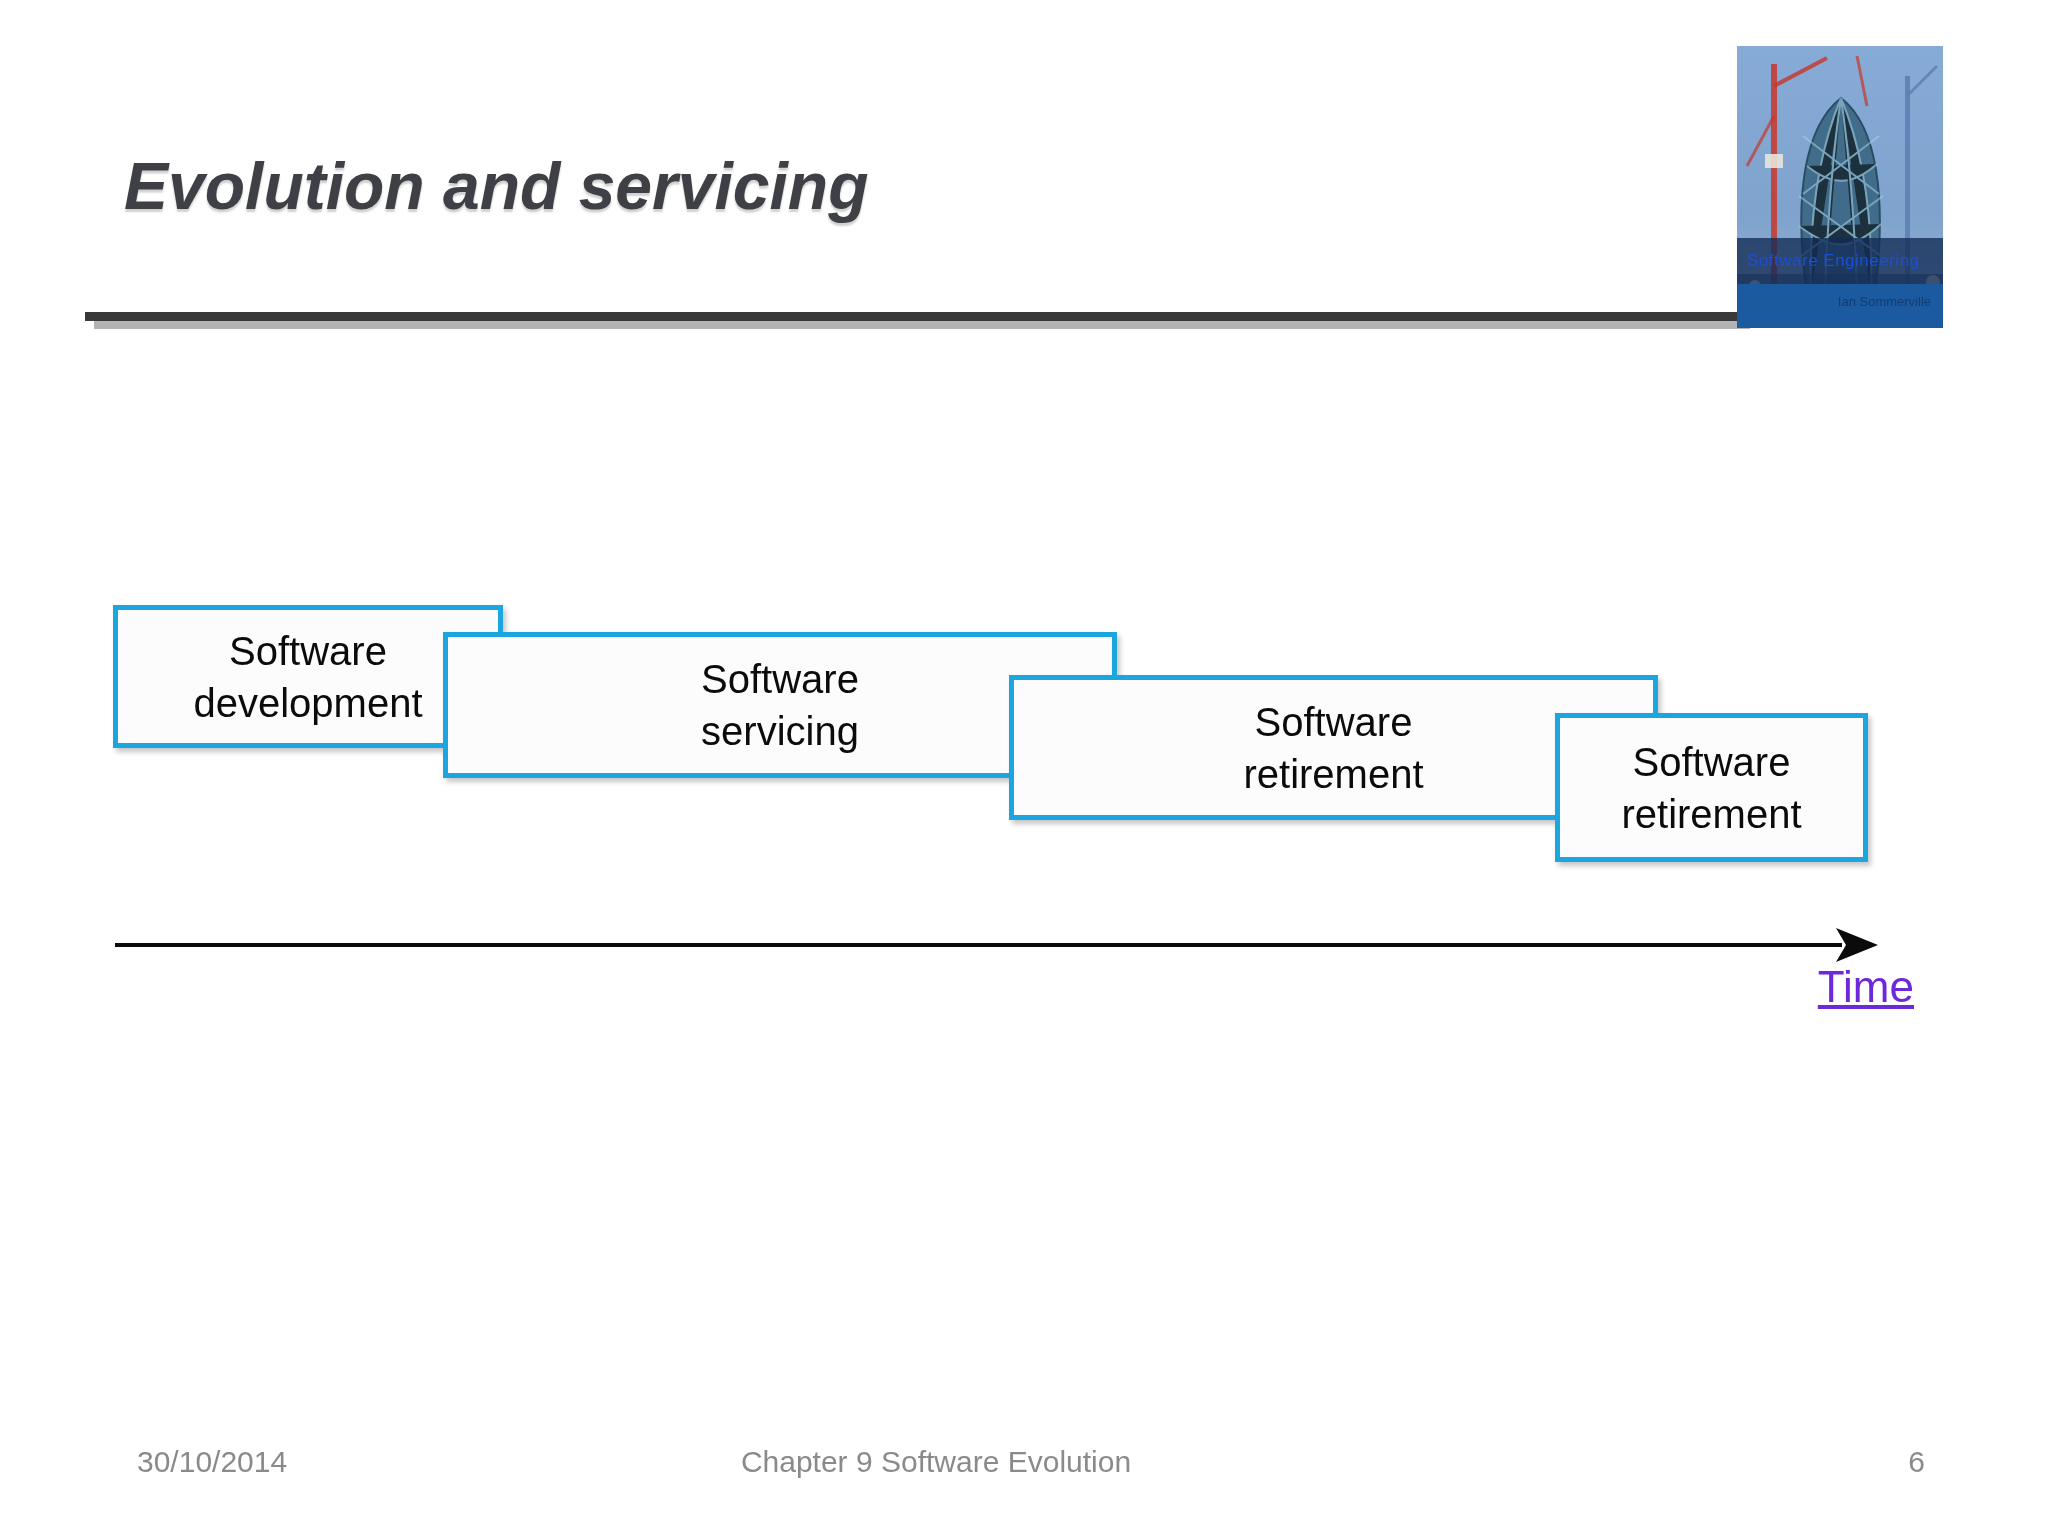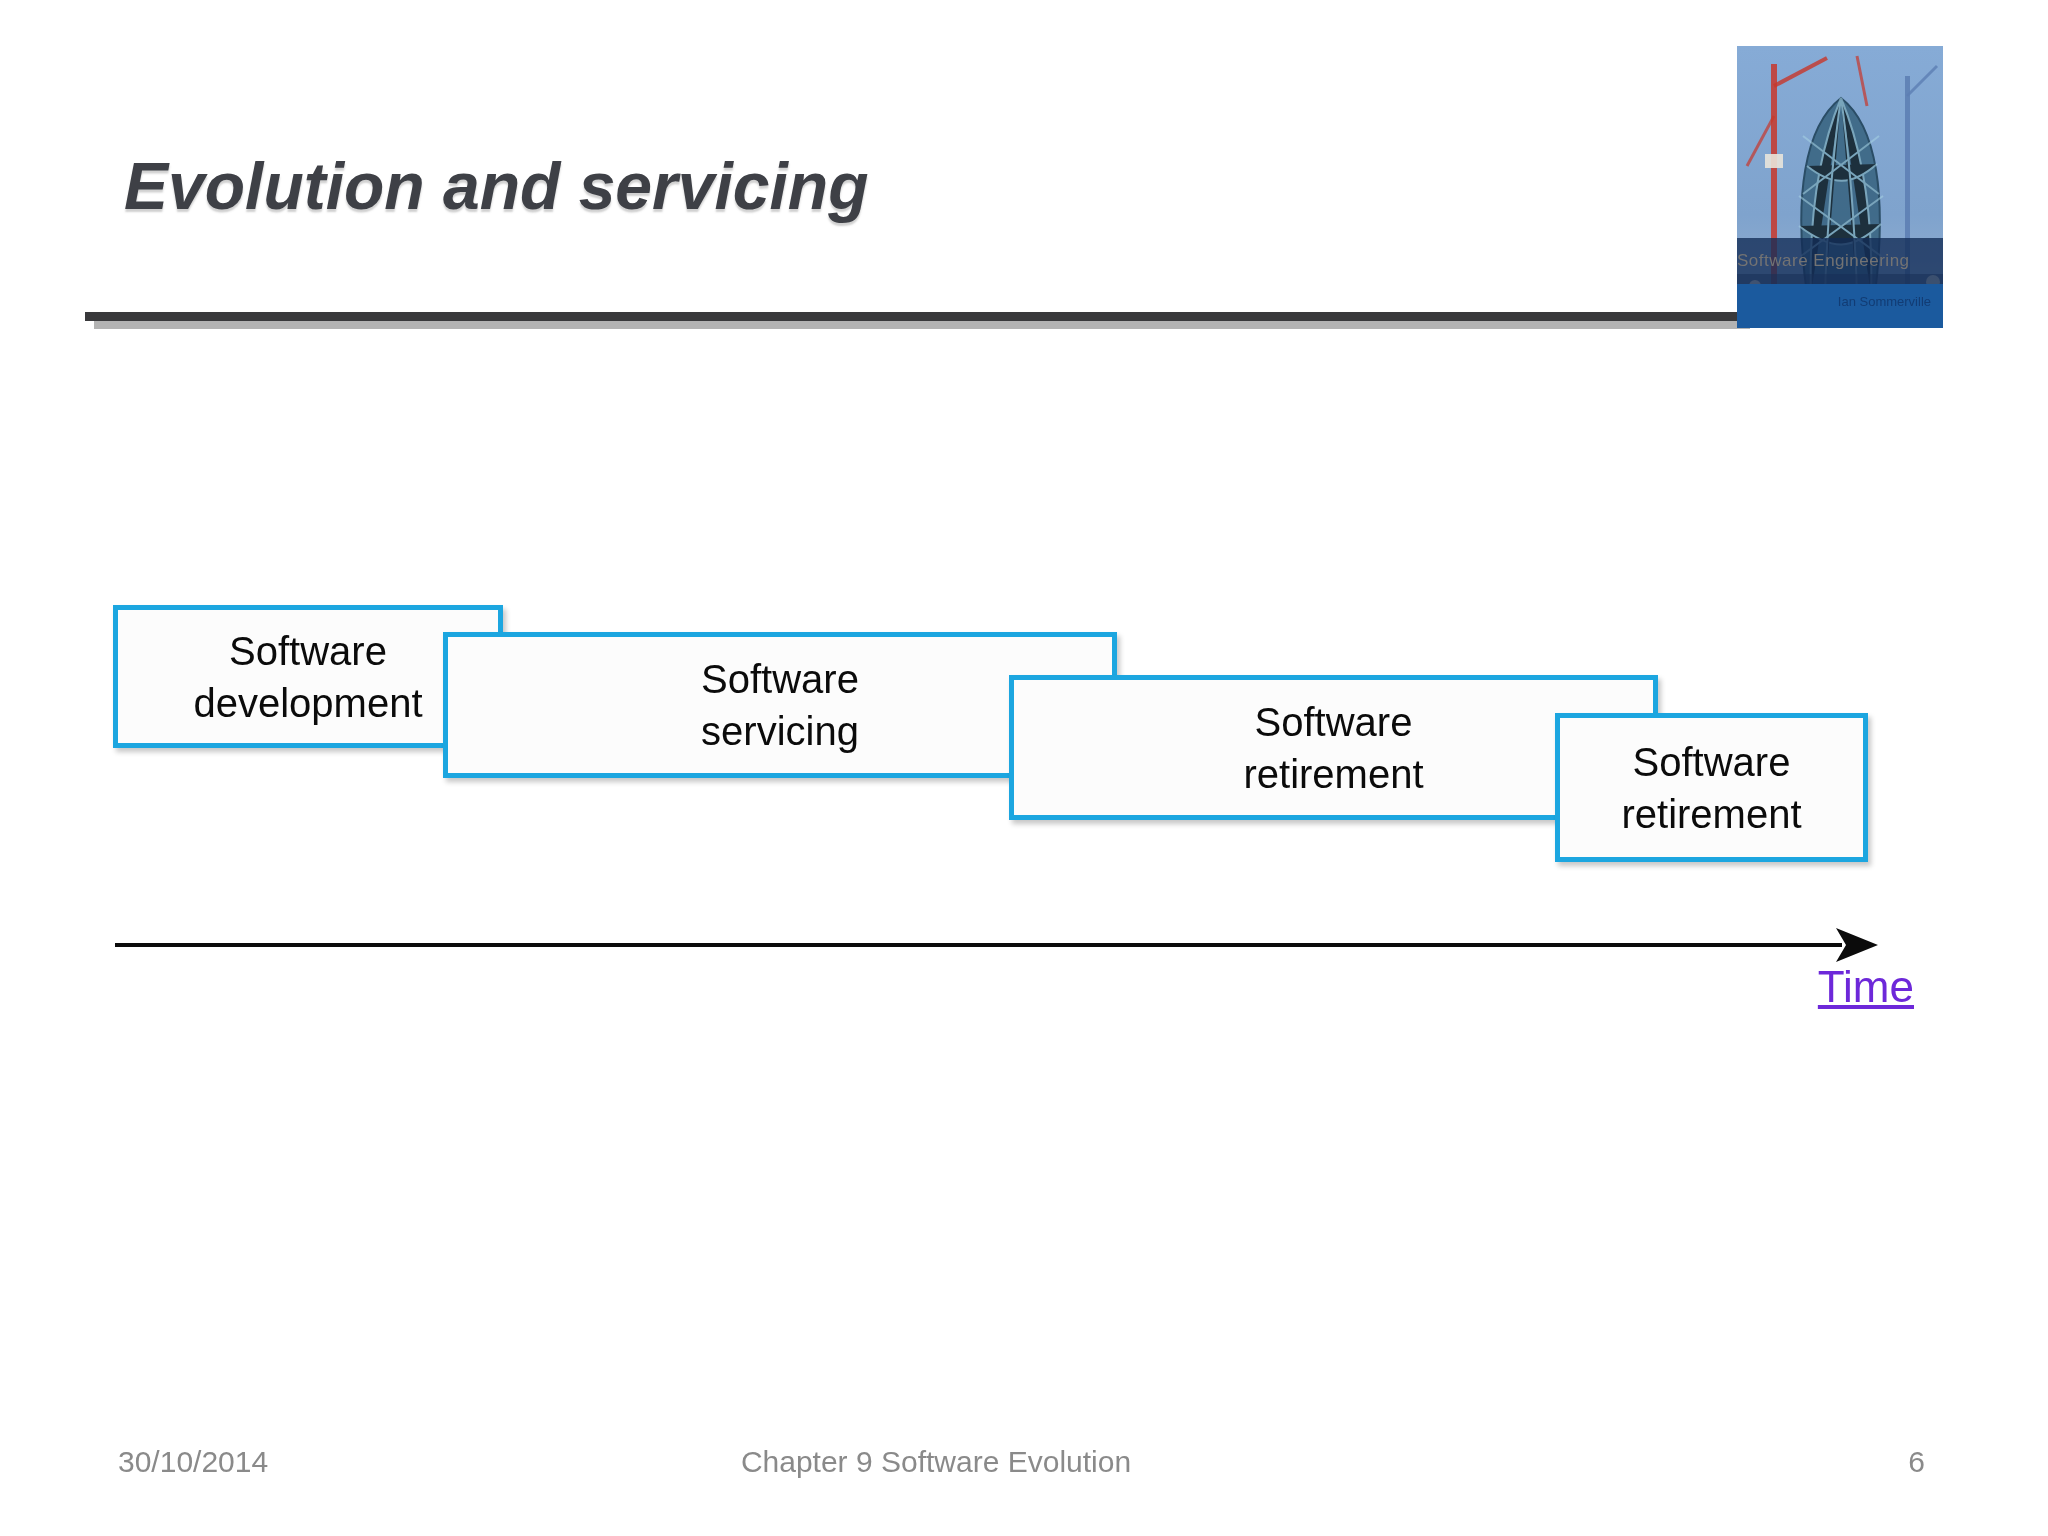--- a/index.html
+++ b/index.html
@@ -17,21 +17,21 @@
   }
   .rule-dark{position:absolute;left:85px;top:312px;width:1858px;height:9px;background:#39393B;}
   .rule-shadow{position:absolute;left:94px;top:321px;width:1656px;height:8px;background:#B3B3B3;}
   
   .book{position:absolute;left:1737px;top:46px;width:206px;height:282px;overflow:hidden;}
   .book svg{position:absolute;left:0;top:0;}
   .book-band{
     position:absolute;left:0;right:0;bottom:44px;height:46px;
     background:rgba(18,44,86,0.78);display:flex;align-items:center;
   }
-  .book-title{color:#737373;font-size:17px;letter-spacing:0.5px;white-space:nowrap;}
+  .book-title{color:#1d4ed8;font-size:17px;padding-left:10px;letter-spacing:0.5px;white-space:nowrap;}
   .book-author-band{
     position:absolute;left:0;right:0;bottom:0;height:44px;
     background:#1b5a9e;display:flex;align-items:center;justify-content:flex-end;
   }
   .book-author{color:#123c74;font-size:13px;padding-right:12px;padding-bottom:10px;white-space:nowrap;}
   
   .phase{
     position:absolute;background:#FCFCFC;border:5px solid #1CA6E0;
     box-shadow:3px 4px 5px rgba(0,0,0,0.22);
     display:flex;flex-direction:column;align-items:center;justify-content:center;
@@ -39,21 +39,21 @@
   }
   .phase span{display:block;}
   
   .axis{position:absolute;left:0;top:0;}
   .time-label{
     position:absolute;left:1700px;top:962px;width:214px;text-align:right;
     font-size:44px;color:#6d28d9;text-decoration:underline;
   }
   
   .footer-text{position:absolute;top:1445px;font-size:30px;color:#8A8A8A;white-space:nowrap;}
-  .footer-date{left:118px;}
+  .footer-date{left:137px;}
   .footer-center{left:0;width:1872px;text-align:center;}
   .footer-page{left:1880px;width:45px;text-align:right;}
 </style>
 </head>
 <body>
 
 <div class="slide">
 
   <div class="title">Evolution and servicing</div>
   <div class="rule-dark"></div>

